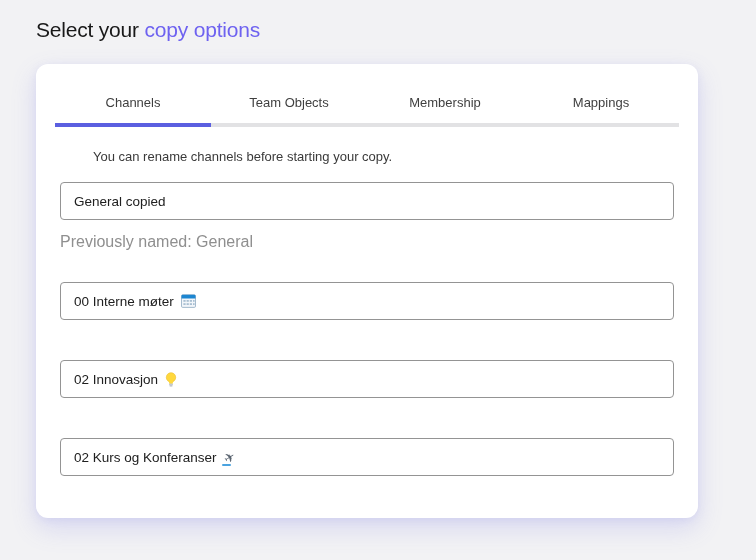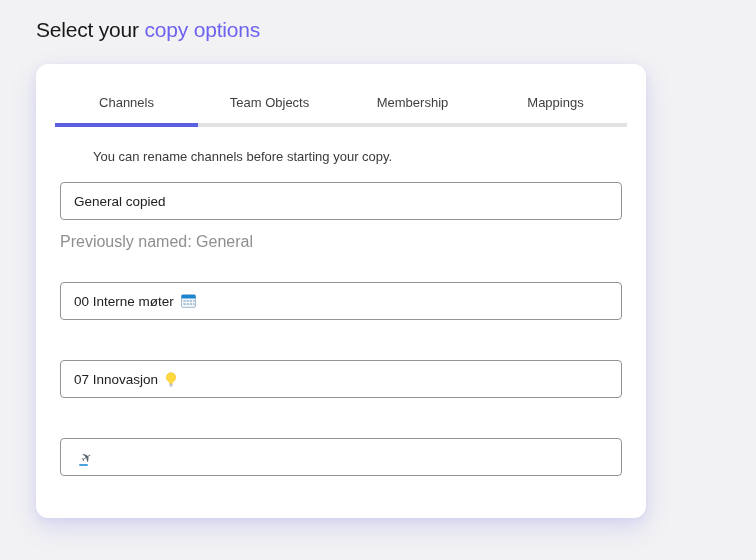--- a/index.html
+++ b/index.html
@@ -16,21 +16,21 @@
   h1.page-title {
     font-size: 21px;
     font-weight: 400;
     letter-spacing: -0.2px;
     margin: 6px 0 22px 0;
     color: #181818;
   }
   h1 .hl { color: #6e62f0; }
 
   .card {
-    width: 610px;
+    width: 662px;
     background: #ffffff;
     border-radius: 12px;
     padding: 16px 24px 42px 24px;
     box-shadow: 0 10px 26px rgba(110, 110, 230, 0.20), 0 2px 8px rgba(110,110,230,0.10);
   }
 
   .tabs { display: flex; margin: 0 -5px; }
   .tab {
     flex: 1;
     text-align: center;
@@ -127,32 +127,33 @@
             <rect x="2.4" y="9.2" width="2.2" height="1.8"></rect>
               <rect x="5.6" y="9.2" width="2.2" height="1.8"></rect>
               <rect x="8.8" y="9.2" width="2.2" height="1.8"></rect>
               <rect x="12" y="9.2" width="1.6" height="1.8"></rect>
           </g>
         </svg>
       </span>
     </div>
 
     <div class="field channel-gap">
-      <span>07 Innovasjon</span>
+      <span>02 Innovasjon</span>
       <span class="icon">
         <svg width="12" height="15" viewBox="0 0 12 15">
           <circle cx="6" cy="5.4" r="4.7" fill="#ffd83d" stroke="#ecc032" stroke-width="0.6"></circle>
           <path d="M3.6 8.8 h4.8 l-0.9 3.2 h-3 z" fill="#ffd83d"></path>
           <rect x="4" y="11.6" width="4" height="1.6" rx="0.7" fill="#c6cbd1"></rect>
           <rect x="4.4" y="13.2" width="3.2" height="1.2" rx="0.6" fill="#b3b9c0"></rect>
         </svg>
       </span>
     </div>
 
     <div class="field channel-gap">
+      <span>02 Kurs og Konferanser</span>
       <span class="plane-wrap">
         <span class="plane-glyph">✈</span>
         <span class="plane-strip"></span>
       </span>
     </div>
 
   </div>
 </div>
 
 </body></html>

